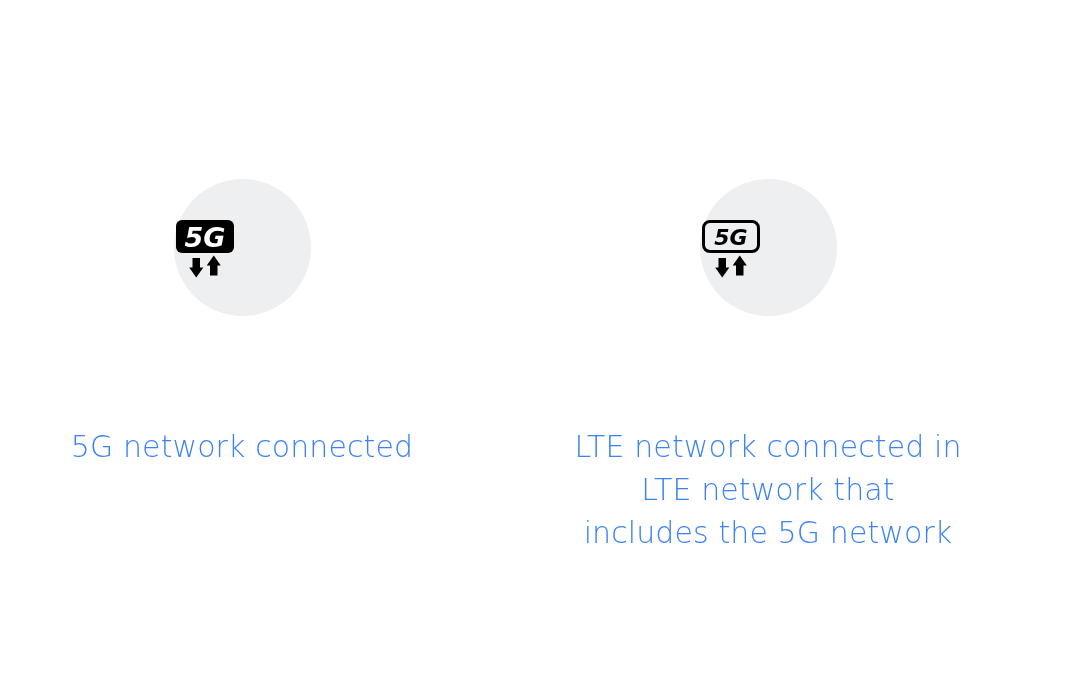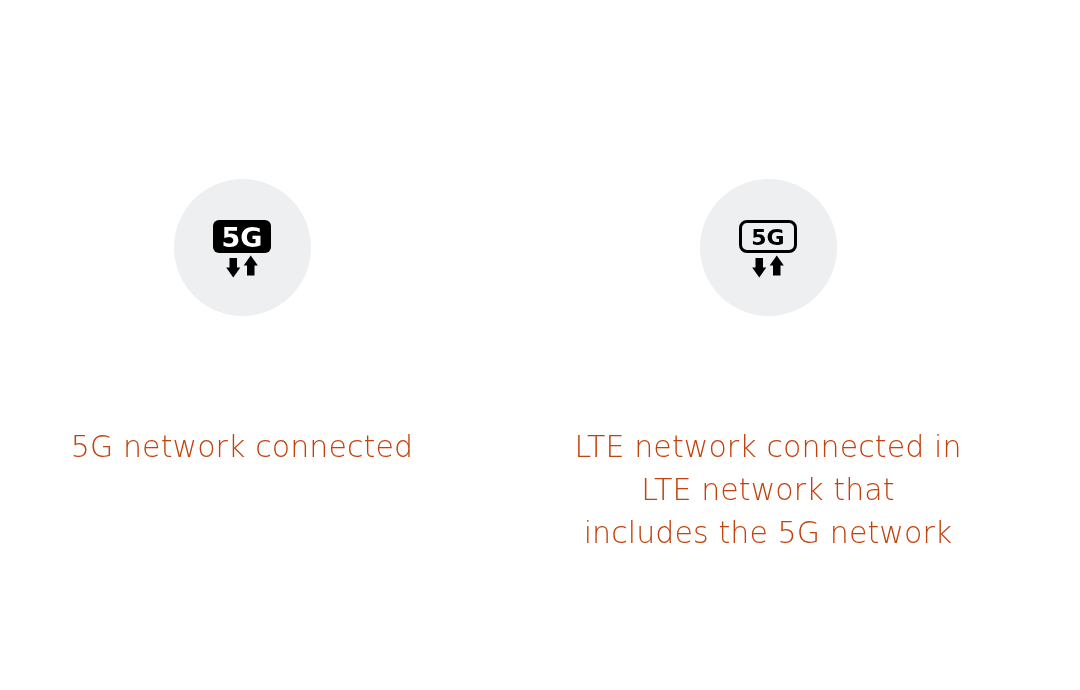--- a/index.html
+++ b/index.html
@@ -36,39 +36,39 @@
     position: absolute;
     top: 179px;
     left: 50%;
     width: 137px;
     height: 137px;
     margin-left: -68.5px;
     border-radius: 50%;
     background: #eeeff1;
     display: flex;
     align-items: center;
-    justify-content: center;
+    font-style: italic;
   }
 
   .icon-svg {
     display: block;
     width: 62px;
     height: 62px;
   }
 
   
   .caption {
     position: absolute;
     top: 425px;
     left: 0;
     width: 100%;
     font-size: 30px;
     font-weight: 300;
     line-height: 43px;
-    color: #c2410c;
+    color: #3b82f6;
     letter-spacing: 0.1px;
     white-space: pre-line;
   }
 </style>
 </head>
 <body>
 
 <div class="board">
 
   <div class="status-item left">

